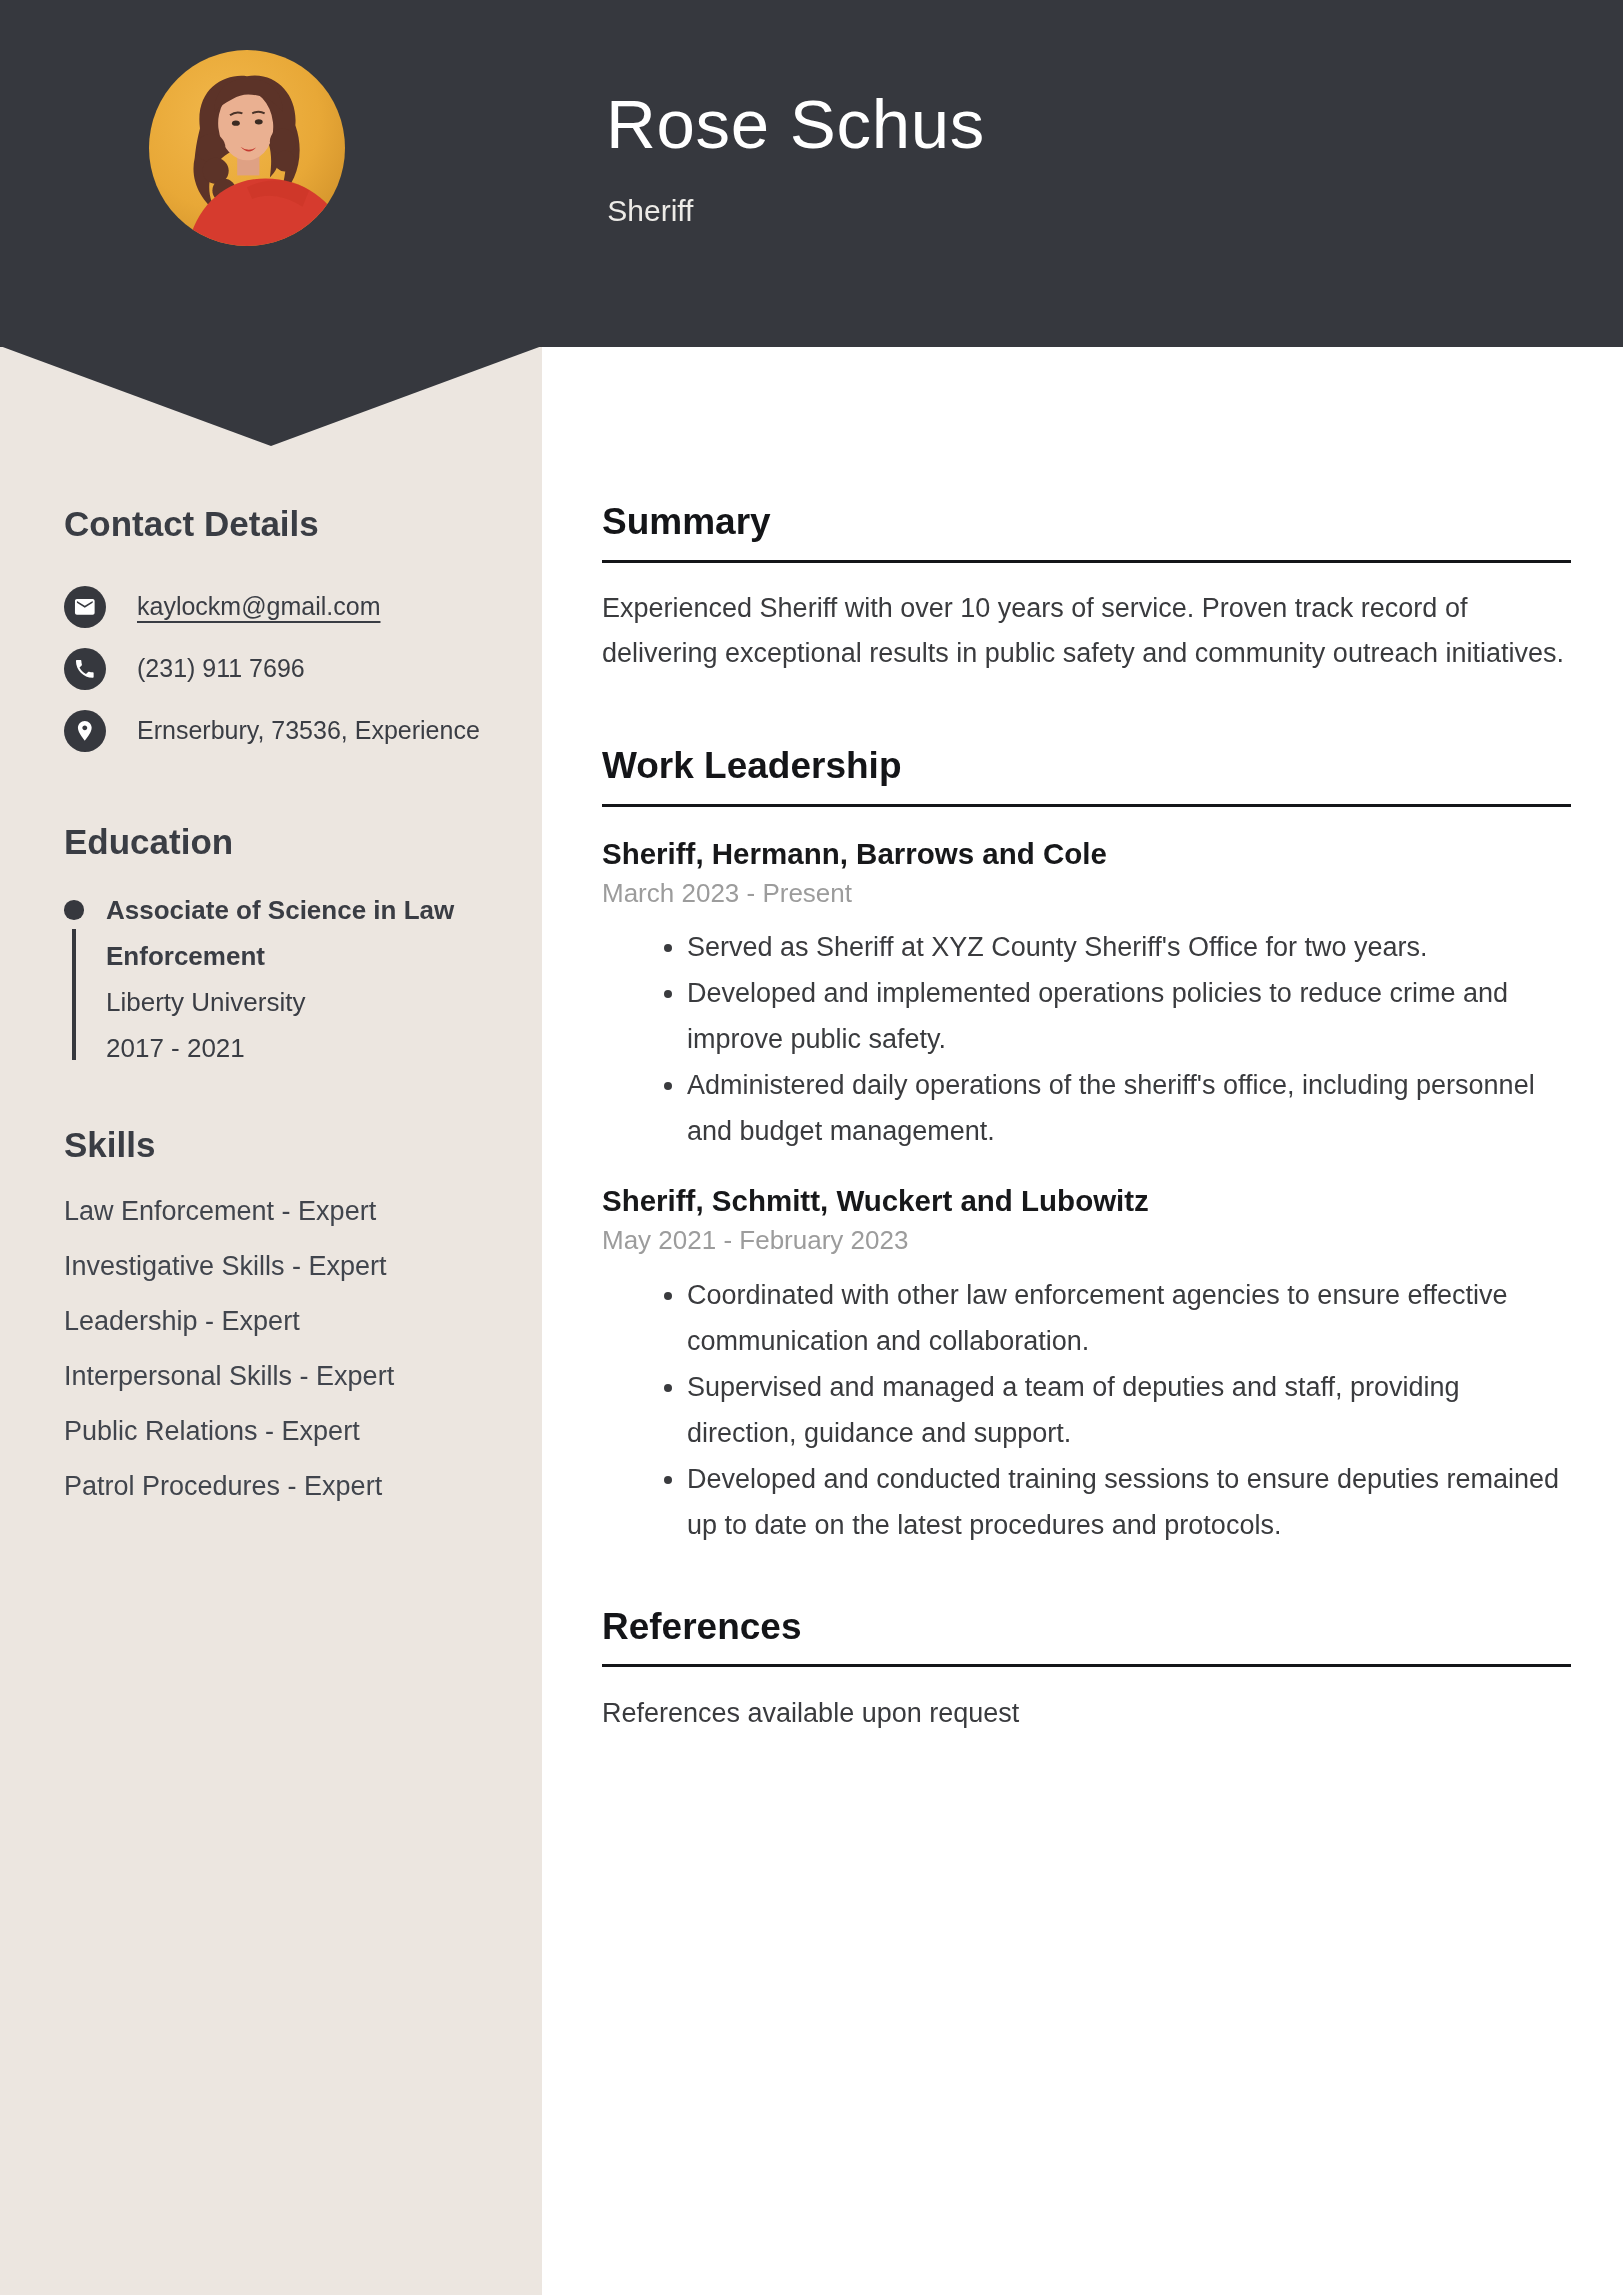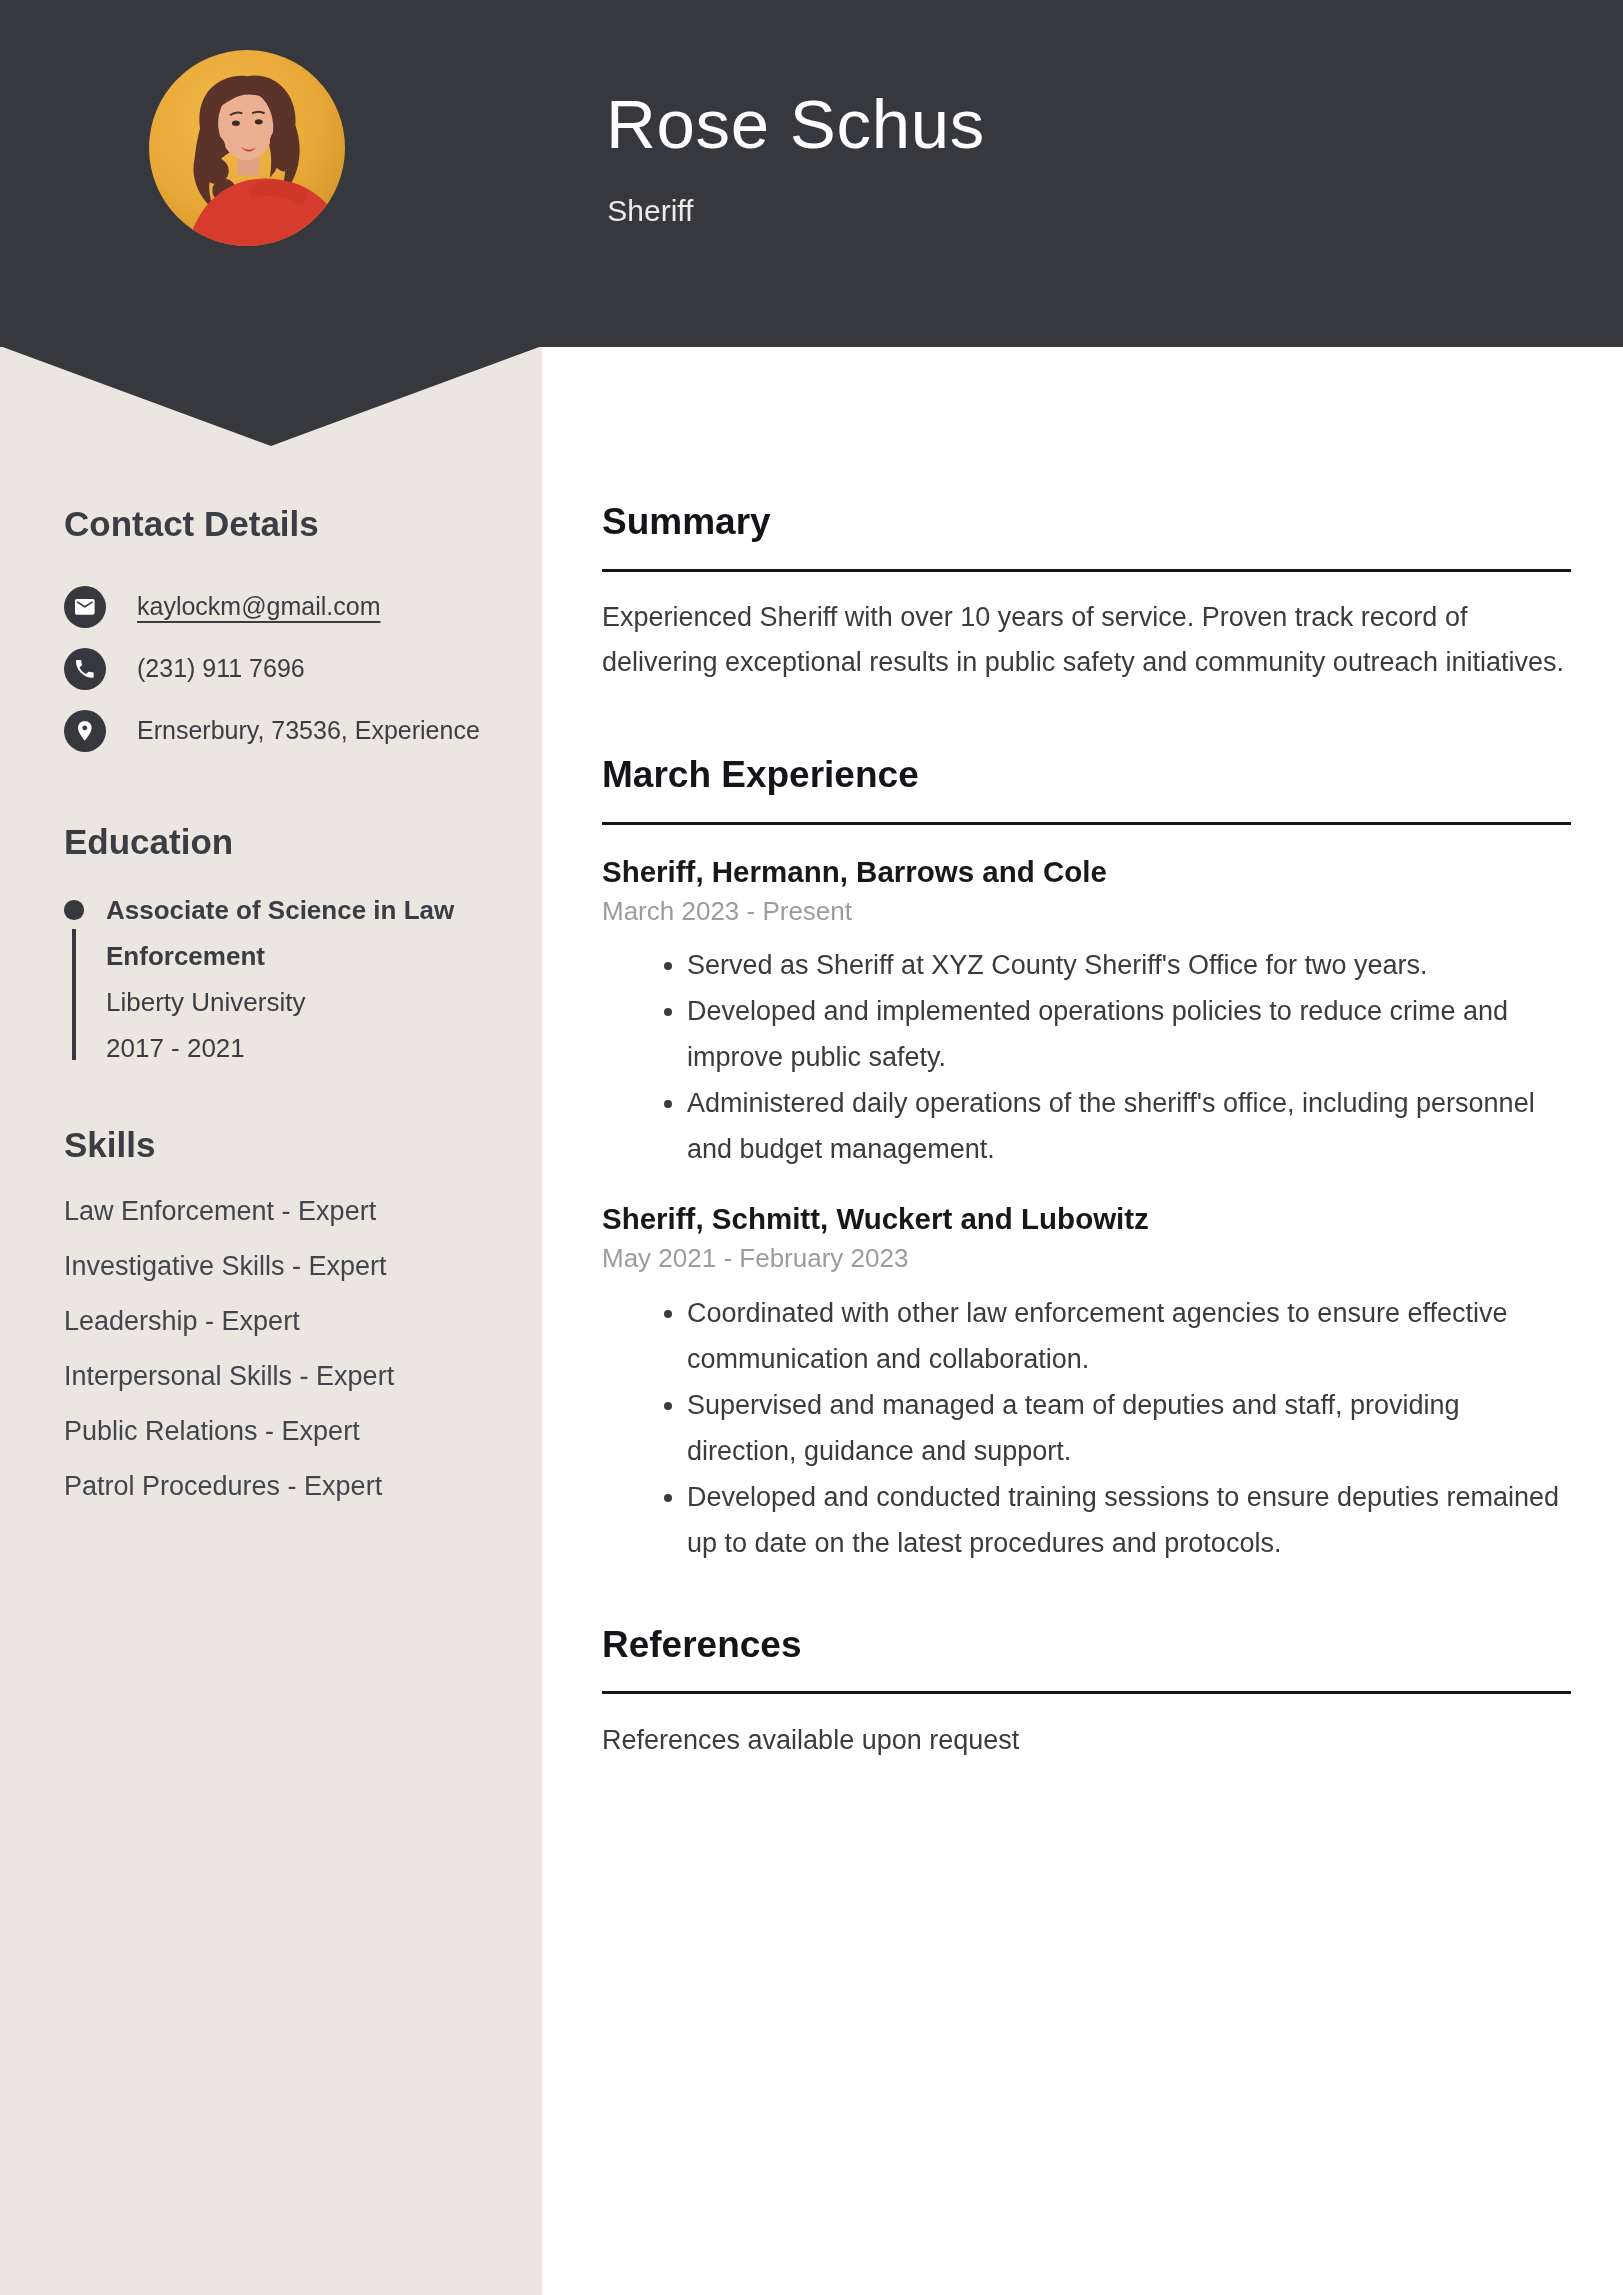--- a/index.html
+++ b/index.html
@@ -95,21 +95,21 @@
   .skill-item:first-of-type { margin-top: 31px; }
 
   
   .main {
     position: absolute; left: 602px; top: 347px;
     width: 969px; color: #3A3B3E;
   }
   .main-heading {
     margin: 0; font-size: 37px; font-weight: 600;
     color: #141518; line-height: 1.15;
-    padding-bottom: 25px; border-bottom: 3.9px solid #141518;
+    padding-bottom: 16px; border-bottom: 3.9px solid #141518;
   }
   .sec-summary { margin-top: 154px; }
   .summary-text {
     margin: 23.6px 0 0; font-size: 27px; line-height: 45px; color: #3A3B3E;
   }
   .sec-work { margin-top: 69px; }
   .job { margin-top: 29px; }
   .job-name {
     margin: 0; font-size: 29.5px; font-weight: 600;
     color: #17181A; line-height: 1.2;
@@ -218,21 +218,21 @@
       <div class="skill-item">Public Relations - Expert</div>
       <div class="skill-item">Patrol Procedures - Expert</div>
     </div>
   </div>
 
   <div class="main">
 
     <h2 class="main-heading sec-summary">Summary</h2>
     <p class="summary-text">Experienced Sheriff with over 10 years of service. Proven track record of delivering exceptional results in public safety and community outreach initiatives.</p>
 
-    <h2 class="main-heading sec-work">March Experience</h2>
+    <h2 class="main-heading sec-work">Work Leadership</h2>
 
     <div class="job">
       <h3 class="job-name">Sheriff, Hermann, Barrows and Cole</h3>
       <div class="job-dates">March 2023 - Present</div>
       <ul class="job-bullets">
         <li>Served as Sheriff at XYZ County Sheriff's Office for two years.</li>
         <li>Developed and implemented operations policies to reduce crime and improve public safety.</li>
         <li>Administered daily operations of the sheriff's office, including personnel and budget management.</li>
       </ul>
     </div>

